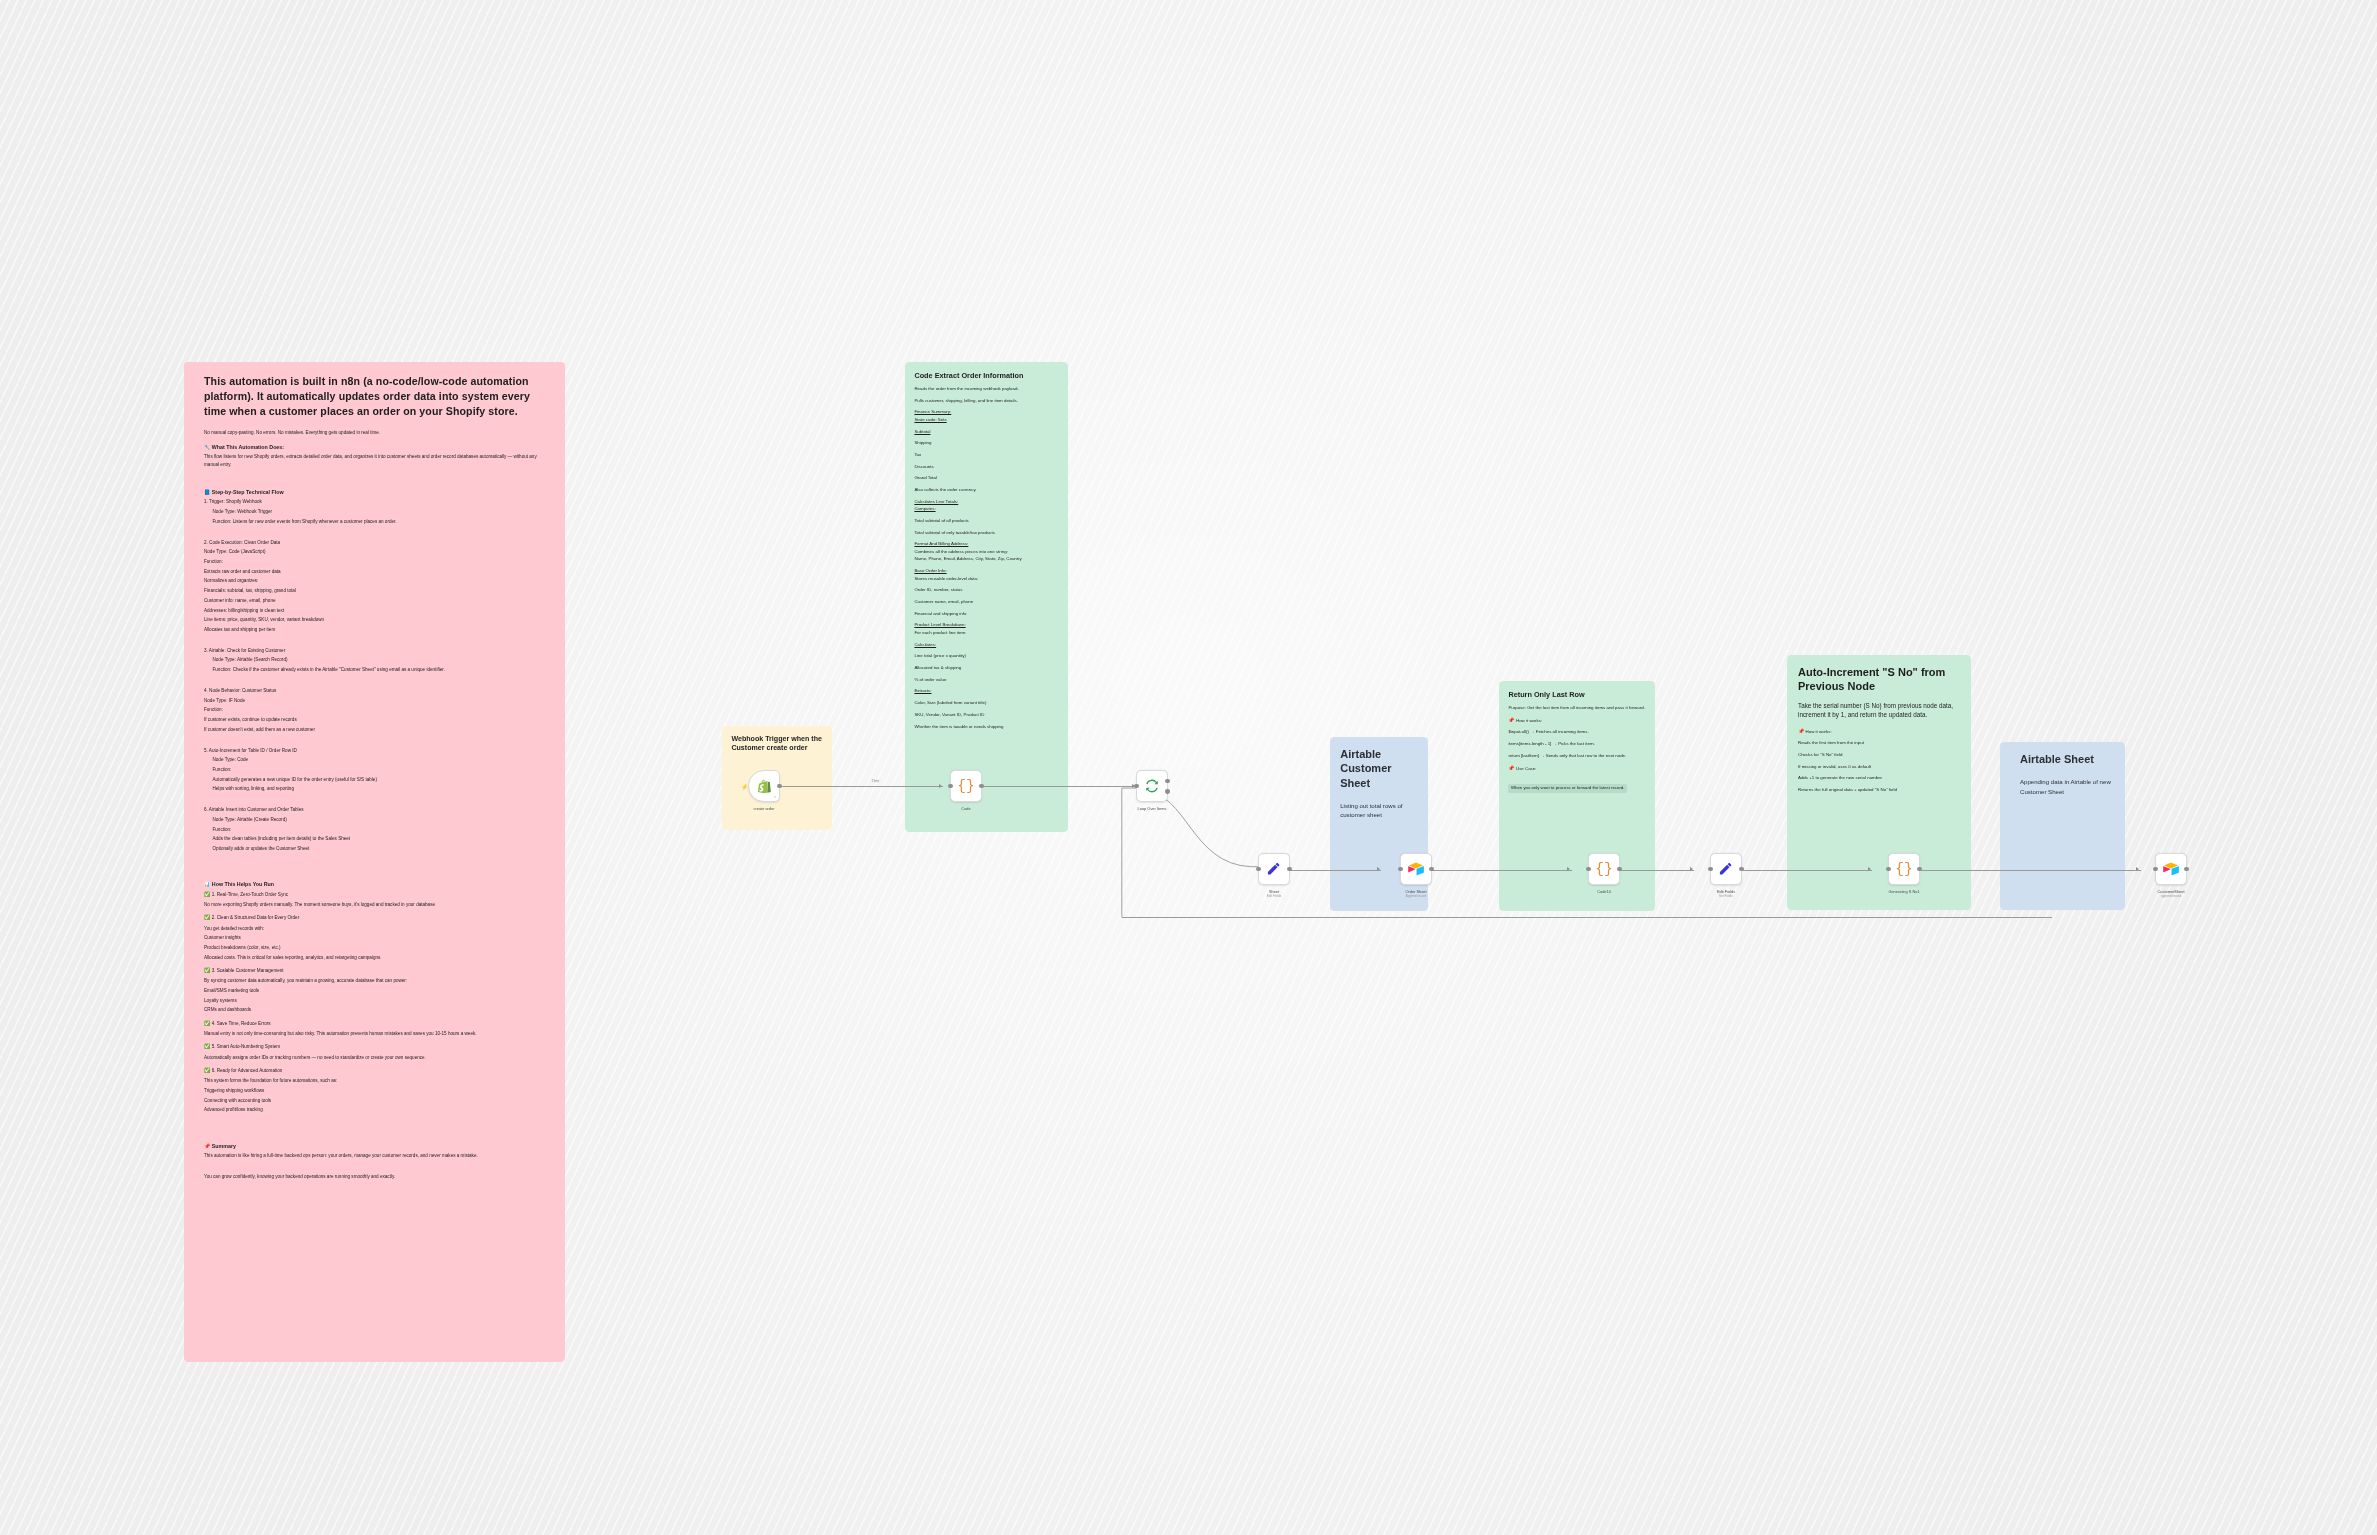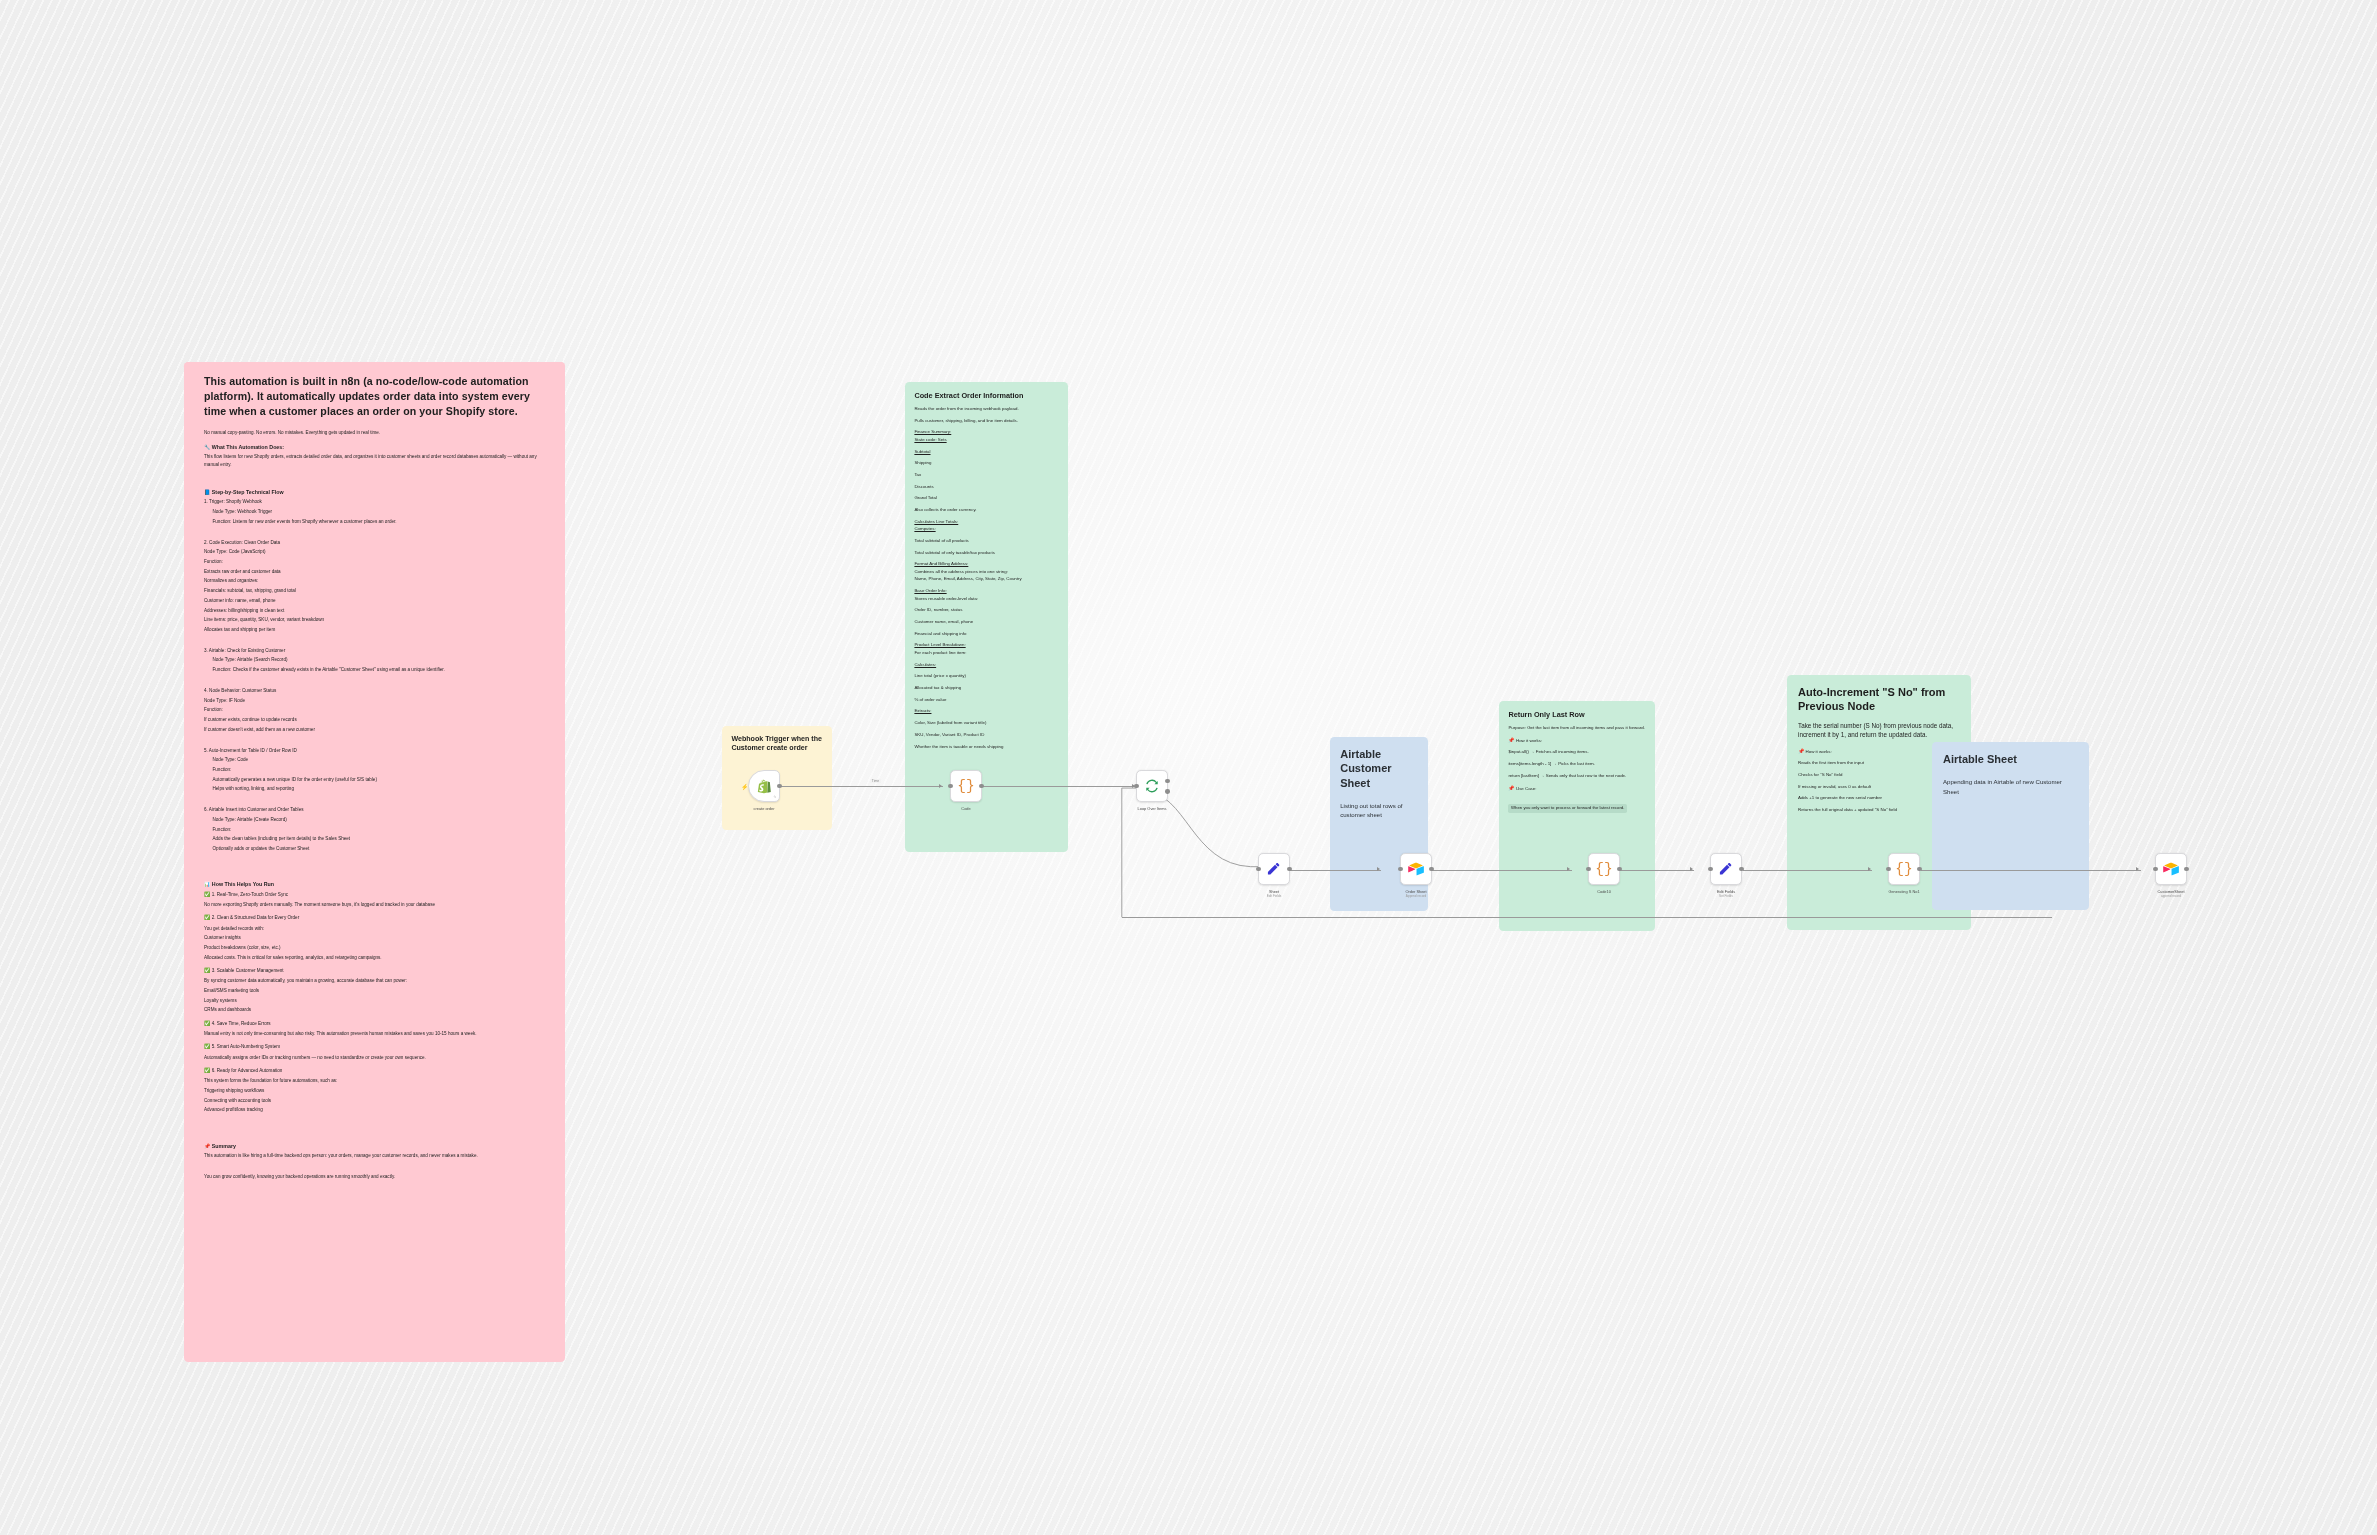--- a/index.html
+++ b/index.html
@@ -20,21 +20,21 @@
   }
 
   
   .note {
     position: absolute;
     border-radius: 4.3px;
     overflow: hidden;
   }
   .note.pink   { background: #ffc9d2; }
   .note.yellow { background: #fdf3d4; }
-  .note.green  { background: #c9ecd9; margin-top: 20px; }
+  .note.green  { background: #c9ecd9; }
   .note.blue   { background: #cfdff0; }
 
   .note-inner { padding: 12px 20px; }
 
   .n-h1 { font-size: 10.6px; font-weight: bold; color: #202020; line-height: 1.42; margin: 0 0 10.2px 0; letter-spacing: 0.1px; }
   .n-h3 { font-size: 5.3px; font-weight: bold; color: #1e1e1e; margin: 7.7px 0 3.4px 0; }
   .n-p  { font-size: 4.6px; color: #232323; line-height: 1.55; margin: 0 0 6px 0; }
   .n-p.ind  { margin-left: 8.5px; }
   .n-p.tight{ margin-bottom: 2.6px; }
   .n-blank { height: 7.7px; }
@@ -341,21 +341,21 @@
         <span>How it works:</span>
       </div>
       <div class="g-p">Reads the first item from the input</div>
       <div class="g-p">Checks for "S No" field</div>
       <div class="g-p">If missing or invalid, uses 0 as default</div>
       <div class="g-p">Adds +1 to generate the new serial number</div>
       <div class="g-p">Returns the full original data + updated "S No" field</div>
     </div>
   </div>
 
-  <div class="note blue" style="left:1932px; top:742px; width:157px; height:168px;">
+  <div class="note blue" style="left:2000px; top:742px; width:125px; height:168px;padding-left:9px;">
     <div class="note-inner" style="padding:10.2px 11px;">
       <div class="b-title">Airtable Sheet</div>
       <div class="b-p">Appending data in Airtable of new Customer Sheet</div>
     </div>
   </div>
 
   <div class="wire h" style="left:780px; top:786px; width:163px;"></div>
   <div class="conn-label" style="left:870px; top:779px;">Time</div>
 
   <div class="wire h" style="left:983px; top:786px; width:153px;"></div>

